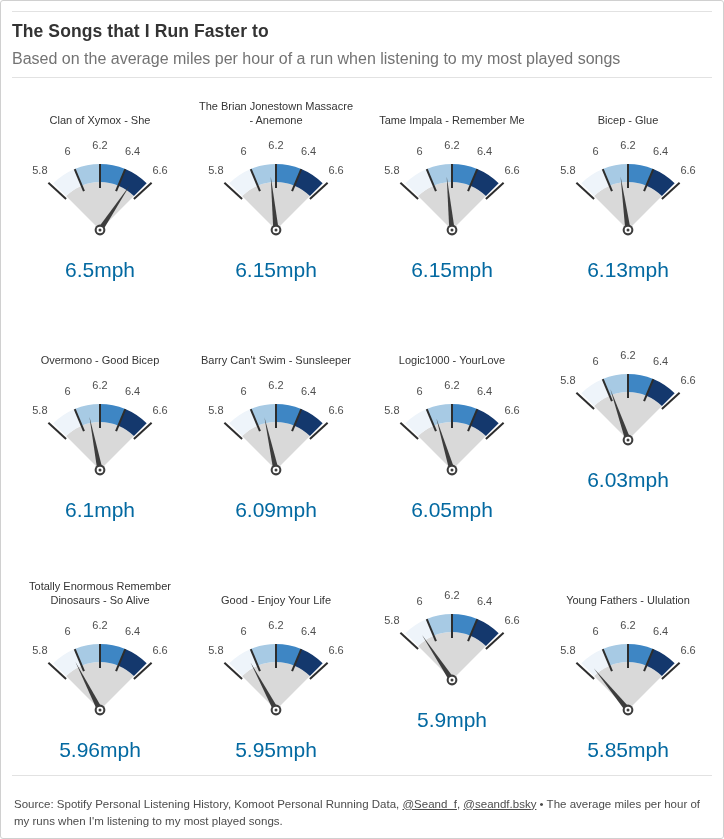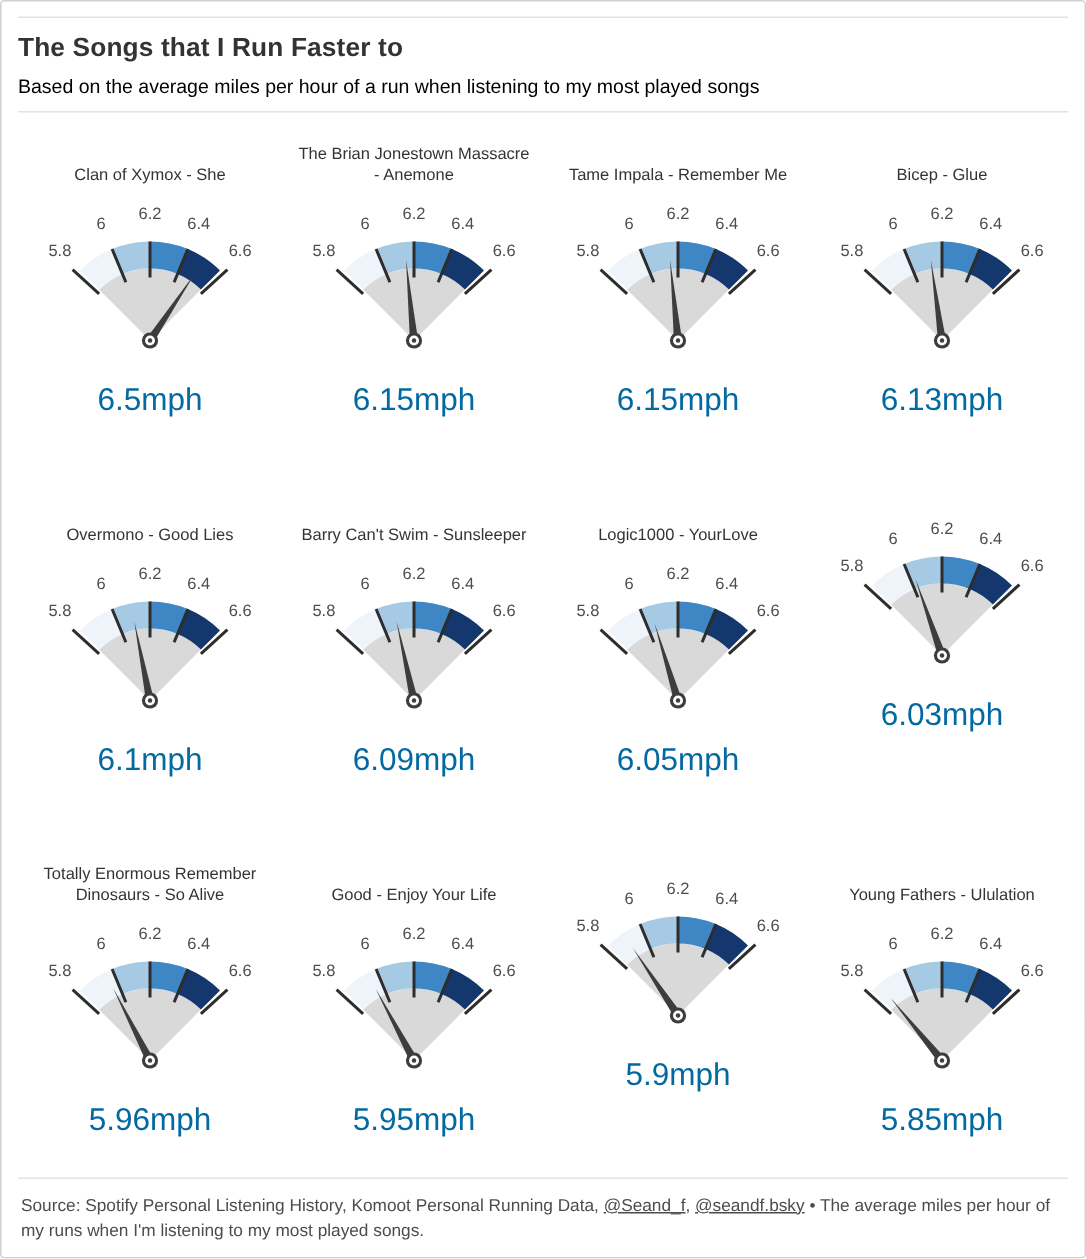--- a/index.html
+++ b/index.html
@@ -1,30 +1,30 @@
 <!DOCTYPE html>
 <html><head>
 <meta charset="utf-8">
 <style>
   *{box-sizing:border-box}
   html,body{margin:0;padding:0;background:#fff}
   body{width:724px;height:839px;font-family:"Liberation Sans",sans-serif}
   .card{width:724px;height:839px;background:#fff;border:1px solid #d0d0d0;border-radius:3px;position:relative;padding:0 11px;overflow:hidden}
   .top-rule{border-top:1px solid #e2e2e2;margin-top:10px}
   .page-title{font-size:17.5px;font-weight:700;color:#333;margin:9px 0 0;letter-spacing:.1px}
-  .subtitle{font-size:13px;color:#000000;margin:8px 0 9px}
+  .subtitle{font-size:16px;color:#737373;margin:8px 0 9px}
   .divider{border:none;border-top:1px solid #e2e2e2;margin:0}
   .grid{display:grid;grid-template-columns:repeat(4,1fr);grid-auto-rows:240px;padding-top:16px}
   .cell{display:flex;flex-direction:column;align-items:center;padding-top:6px}
   .song-title{min-height:28px;display:flex;align-items:flex-end;justify-content:center;text-align:center;
     font-size:11px;font-weight:400;color:#343434;line-height:1.27;margin-bottom:2px;max-width:160px}
   .gauge-value{font-size:21px;color:#0369a1;margin-top:18px}
   svg.gauge{display:block}
   svg.gauge text{font-family:"Liberation Sans",sans-serif;font-size:11px;fill:#4e4e4e}
-  .footer-wrap{position:absolute;left:11px;right:11px;bottom:8px;border-top:1px solid #e2e2e2;padding:10px 2px 0}
+  .footer-wrap{position:absolute;left:11px;right:11px;bottom:8px;border-top:1px solid #e2e2e2;padding:20px 2px 0}
   .source-text{margin:0;font-size:11.5px;line-height:1.5;color:#4c4c4c}
   .source-text a{color:#4c4c4c;text-decoration:underline}
 </style>
 </head>
 <body>
 
 <div class="card">
   <div class="top-rule"></div>
   <h1 class="page-title">The Songs that I Run Faster to</h1>
   <p class="subtitle">Based on the average miles per hour of a run when listening to my most played songs</p>
@@ -124,21 +124,21 @@
           <text x="120.53" y="25.47" text-anchor="middle" fill="#4e4e4e">6.4</text>
           <text x="148.10" y="43.90" text-anchor="middle" fill="#4e4e4e">6.6</text>
           <polygon points="80.60,46.51 90.67,99.63 85.33,100.37" fill="#3d3d3d"></polygon>
           <circle cx="88" cy="100" r="5.4" fill="#3d3d3d"></circle>
           <circle cx="88" cy="100" r="3.3" fill="#ffffff"></circle>
           <circle cx="88" cy="100" r="1.5" fill="#3d3d3d"></circle>
         </svg>
         <div class="gauge-value">6.13mph</div>
       </div>
       <div class="cell">
-        <div class="song-title">Overmono - Good Lies</div>
+        <div class="song-title">Overmono - Good Bicep</div>
         <svg viewBox="0 0 176 110" width="176" height="110" class="gauge">
           <path d="M88,100 L54.06,66.06 A48,48 0 0 1 121.94,66.06 Z" fill="#d9d9d9"></path>
           <path d="M41.33,53.33 A66,66 0 0 1 62.74,39.02 L69.63,55.65 A48,48 0 0 0 54.06,66.06 Z" fill="#eef4fa"></path>
           <path d="M62.74,39.02 A66,66 0 0 1 88.00,34.00 L88.00,52.00 A48,48 0 0 0 69.63,55.65 Z" fill="#a7cae4"></path>
           <path d="M88.00,34.00 A66,66 0 0 1 113.26,39.02 L106.37,55.65 A48,48 0 0 0 88.00,52.00 Z" fill="#3e86c4"></path>
           <path d="M113.26,39.02 A66,66 0 0 1 134.67,53.33 L121.94,66.06 A48,48 0 0 0 106.37,55.65 Z" fill="#14386d"></path>
           <line x1="54.09" y1="68.92" x2="36.39" y2="52.71" stroke="#2d2d2d" stroke-width="2"></line>
           <line x1="71.93" y1="61.20" x2="62.74" y2="39.02" stroke="#2d2d2d" stroke-width="2"></line>
           <line x1="88.00" y1="58.00" x2="88.00" y2="34.00" stroke="#2d2d2d" stroke-width="2"></line>
           <line x1="104.07" y1="61.20" x2="113.26" y2="39.02" stroke="#2d2d2d" stroke-width="2"></line>

